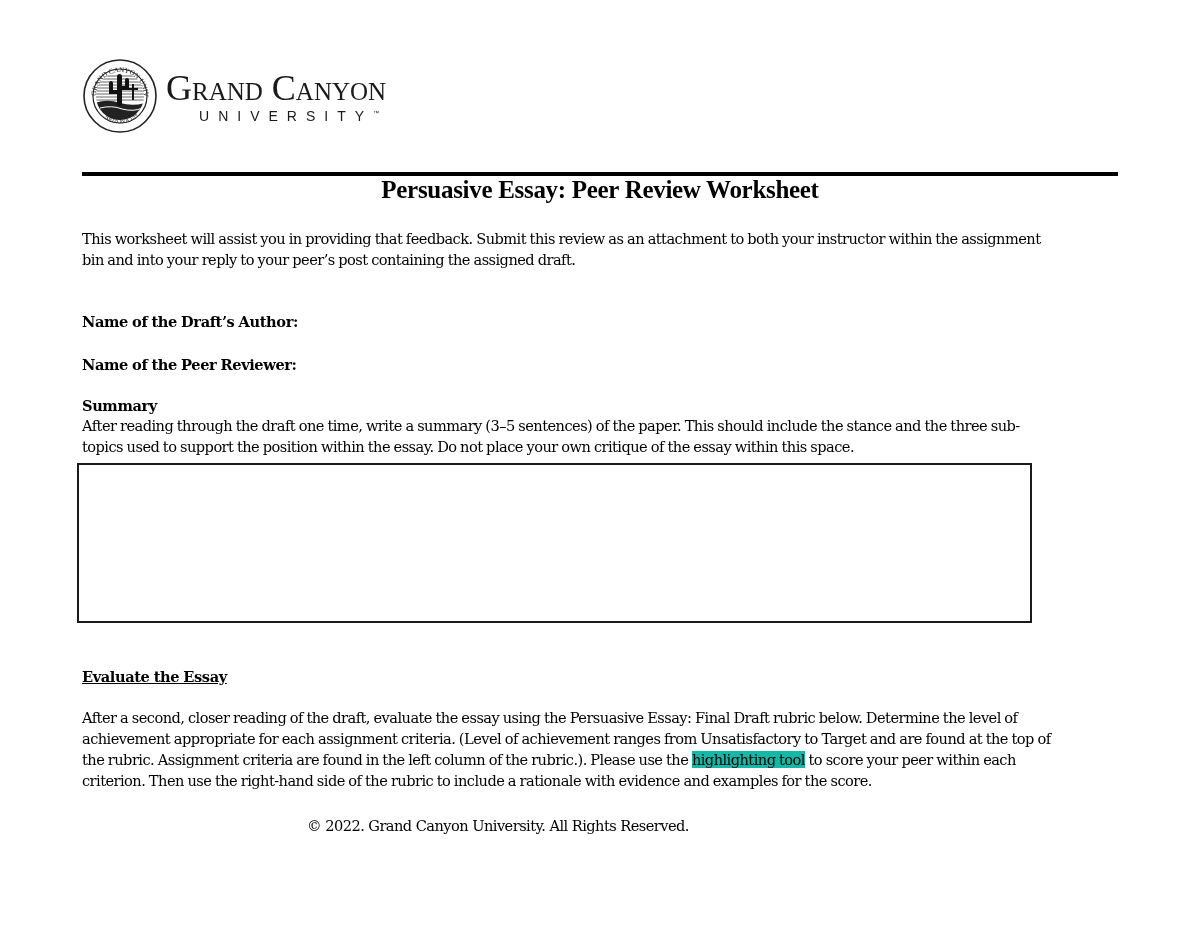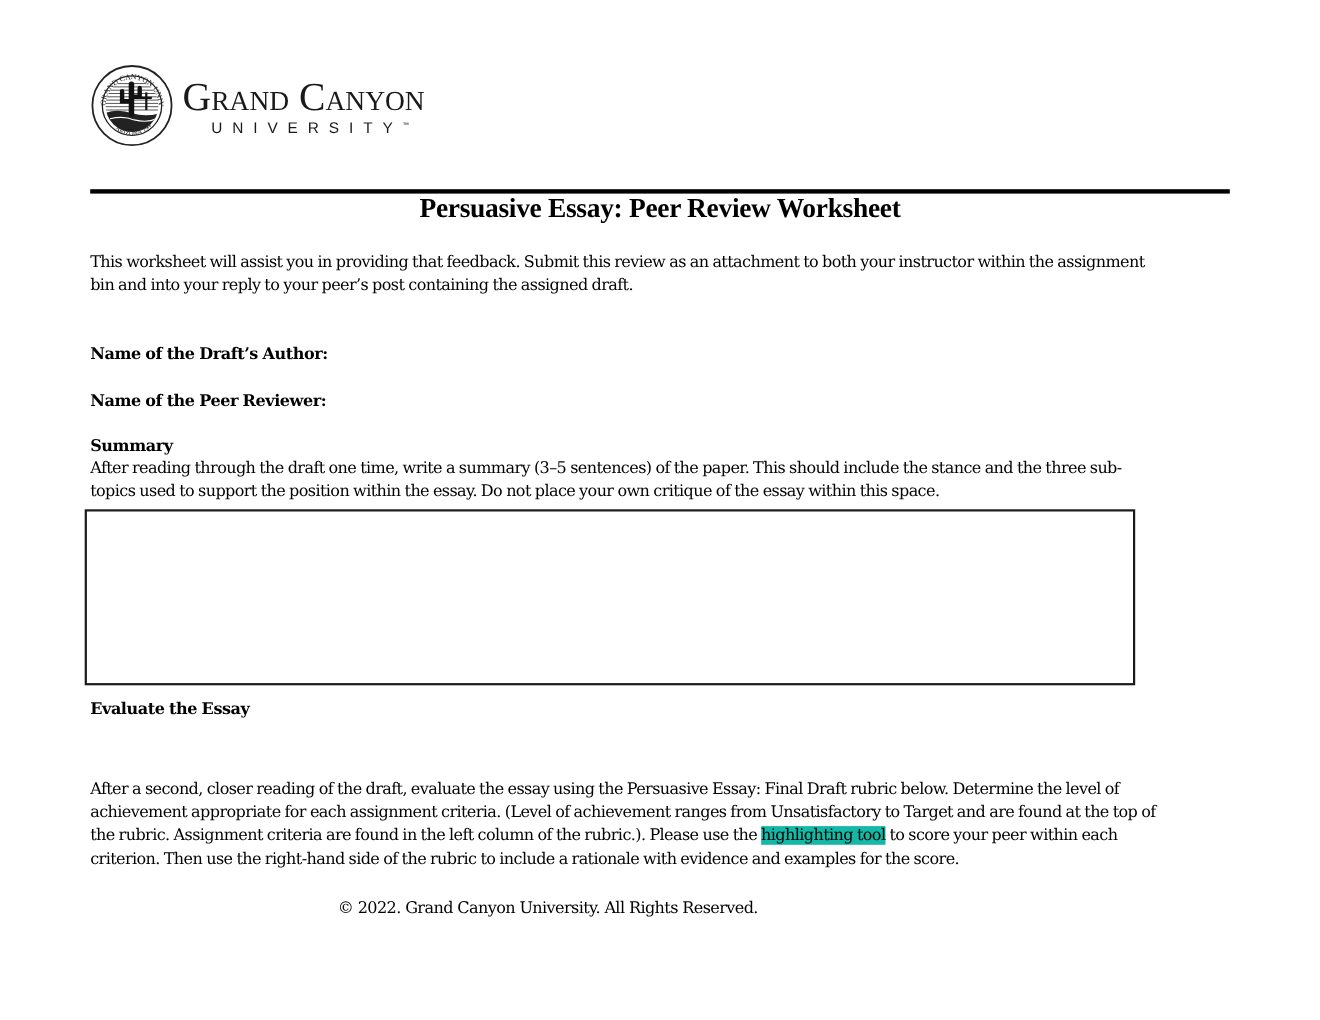--- a/index.html
+++ b/index.html
@@ -31,20 +31,21 @@
     }
     .seal {
       width: 76px;
       height: 76px;
       flex: 0 0 auto;
     }
     .wordmark {
       margin-left: 8px;
       display: flex;
       flex-direction: column;
+      align-items: center;
       margin-top: 2px;
     }
     .wordmark-main {
       font-family: "Liberation Serif", "DejaVu Serif", serif;
       font-size: 36px;
       line-height: 36px;
       letter-spacing: 0px;
       color: #1a1a1a;
       font-variant: small-caps;
     }
@@ -111,21 +112,21 @@
       height: 160px;
       border: 2px solid #1a1a1a;
       background: #fff;
       outline: none;
       resize: none;
       padding: 6px;
       box-sizing: border-box;
       font-family: "DejaVu Serif", "Liberation Serif", serif;
       font-size: 14px;
     }
-    .evaluate-heading { top: 634px; }
+    .evaluate-heading { top: 666px; text-decoration: underline; }
     .evaluate-instructions { top: 707px; }
     .highlight {
       background: #14b8a6;
     }
     .copyright {
       position: absolute;
       left: 0;
       width: 996px;
       top: 815px;
       text-align: center;

